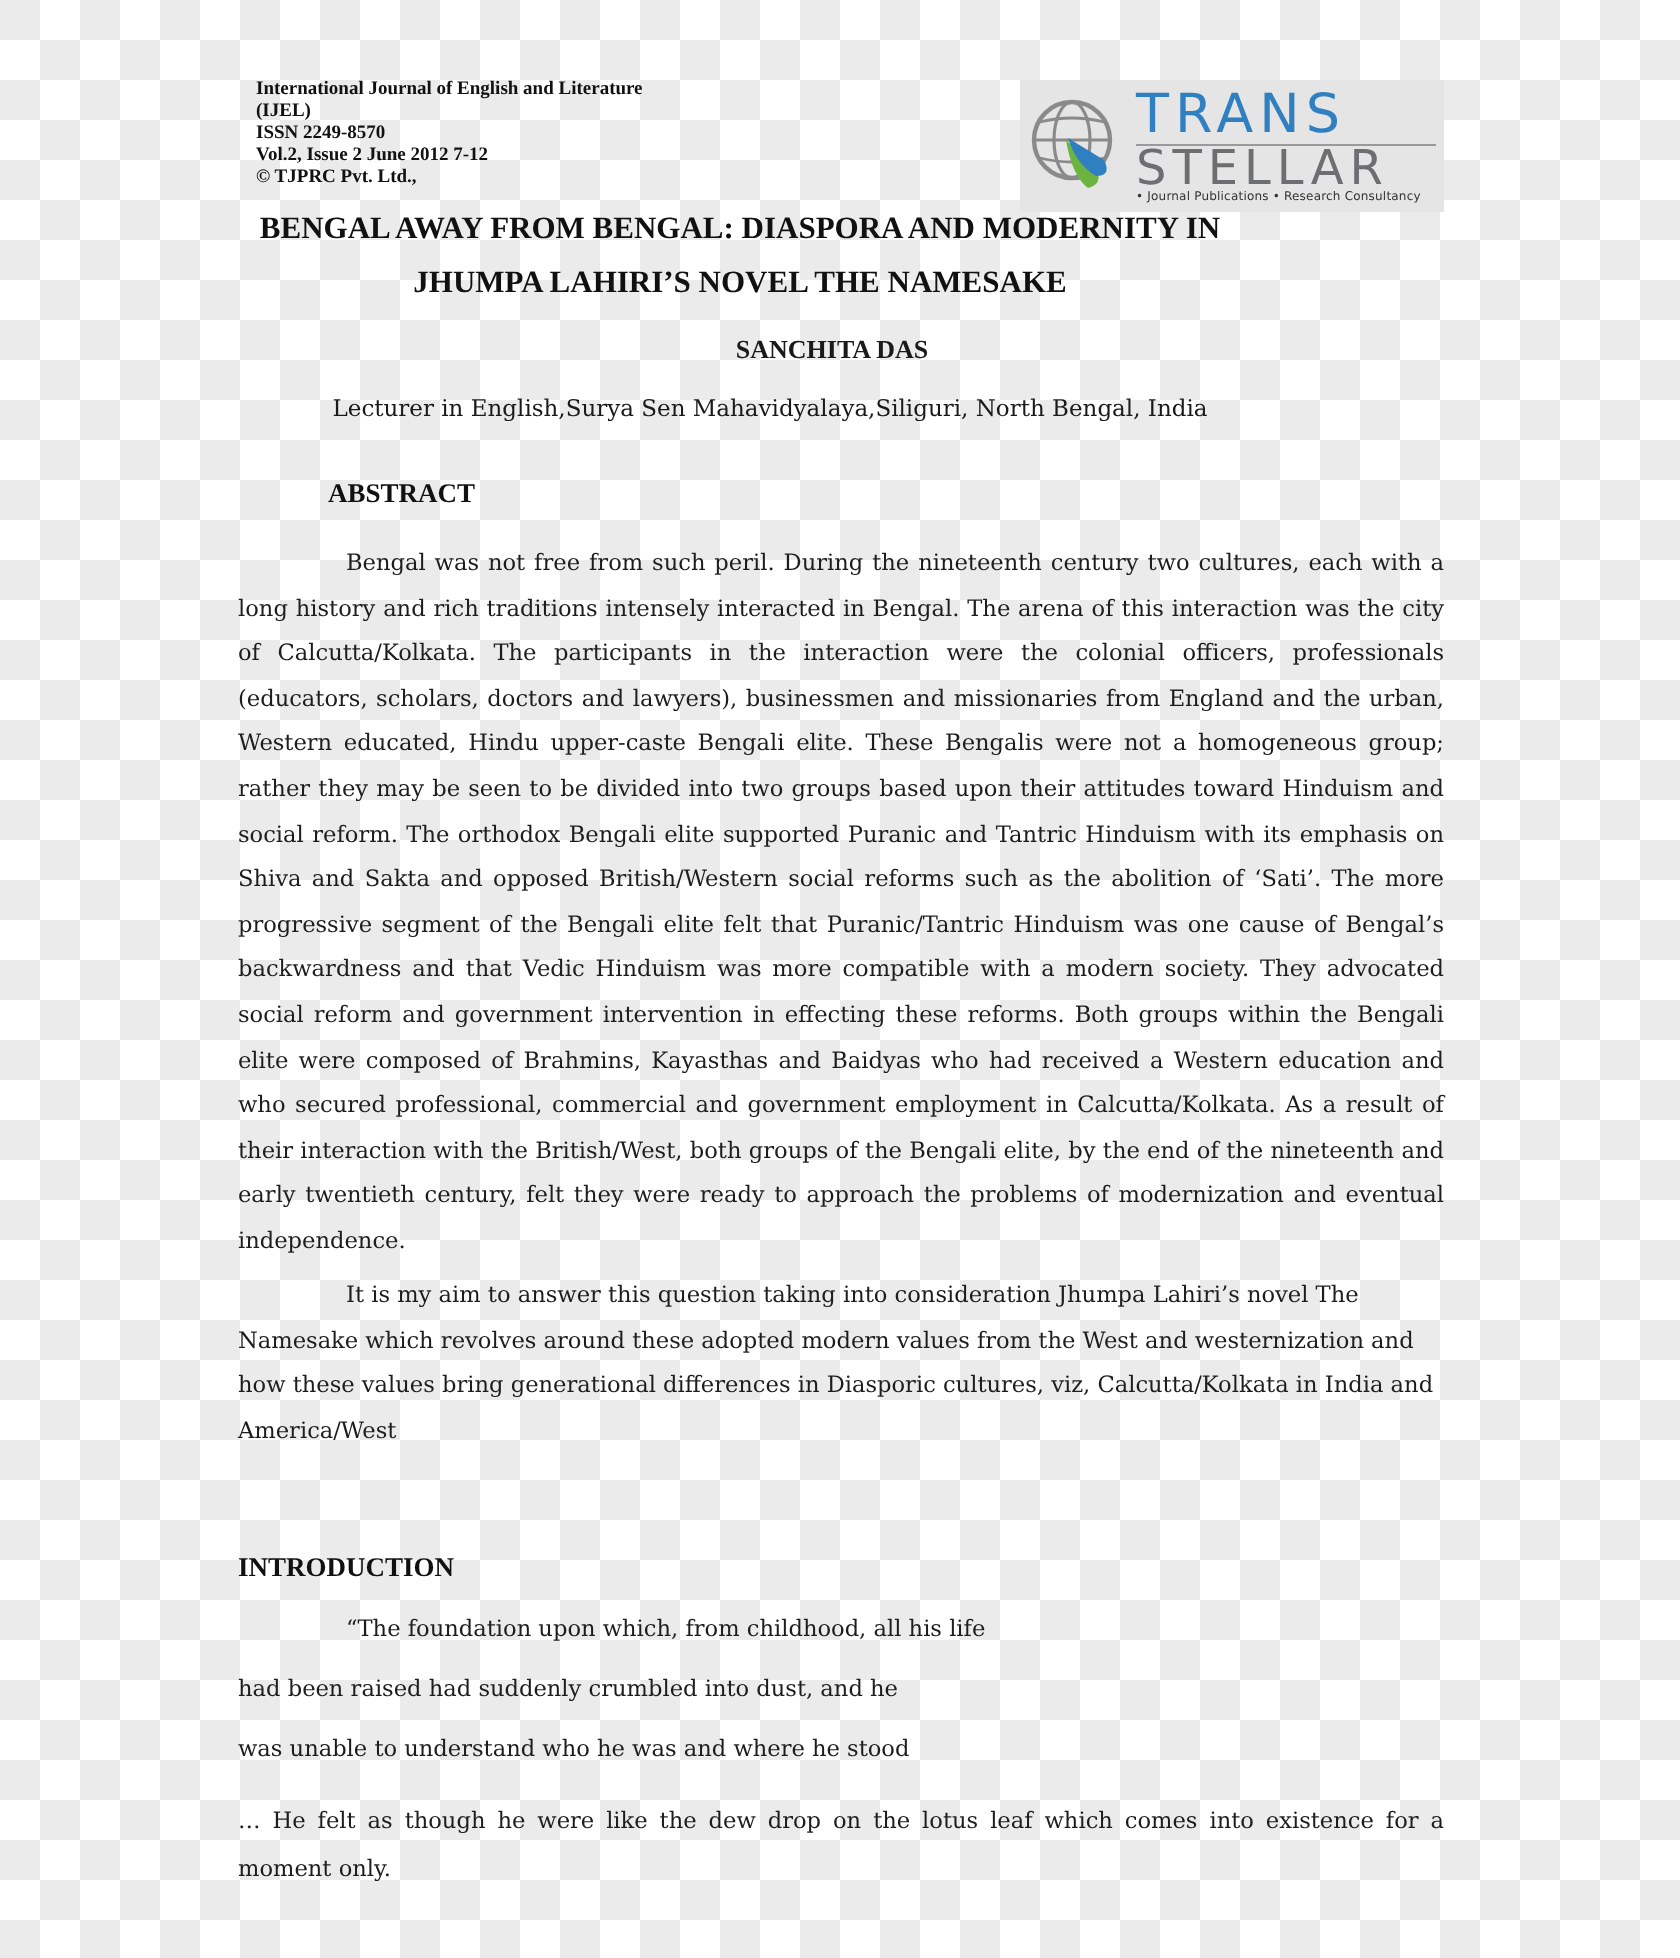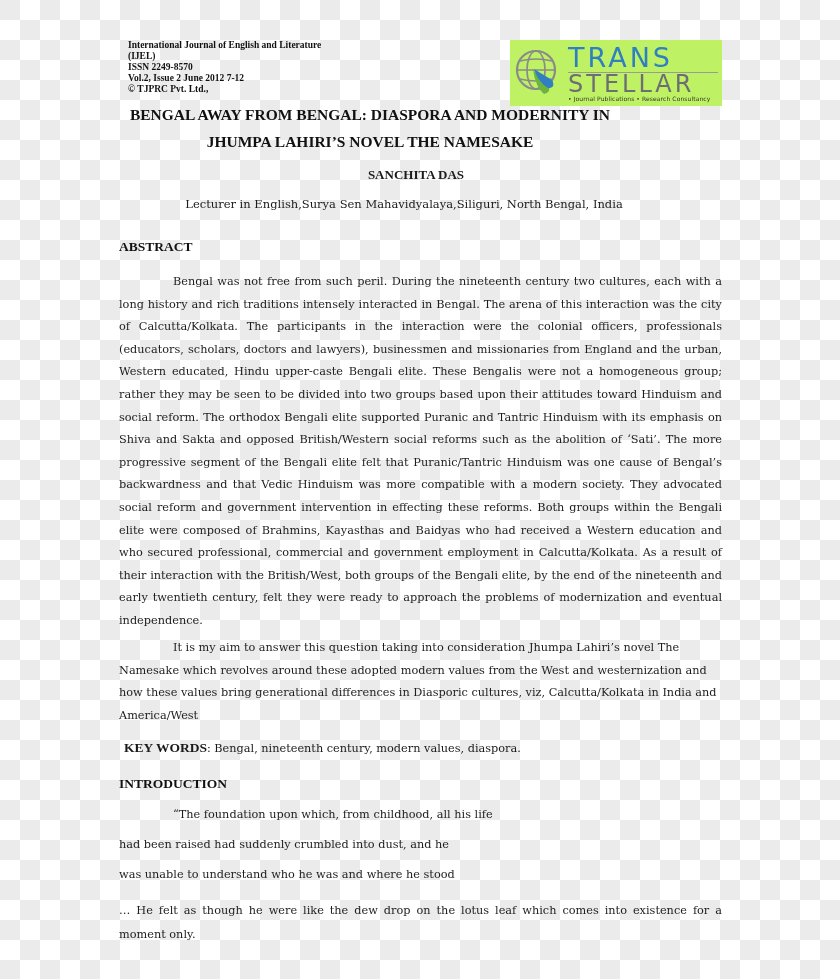--- a/index.html
+++ b/index.html
@@ -34,21 +34,21 @@
       color: #111;
     }
     .journal-meta div { white-space: nowrap; }
 
     .logo {
       position: absolute;
       left: 510px;
       top: 40px;
       width: 212px;
       height: 66px;
-      background: #bef264;
+      background: #e5e5e5;
     }
     .logo-globe {
       position: absolute;
       left: 4px;
       top: 8px;
       width: 48px;
       height: 48px;
     }
     .logo-trans {
       position: absolute;
@@ -106,36 +106,36 @@
     .author {
       position: absolute;
       left: 100px; width: 632px;
       top: 167px;
       text-align: center;
       font-weight: bold;
       font-size: 13px;
     }
     .affiliation {
       position: absolute;
-      left: 112px; width: 584px;
+      left: 93px; width: 584px;
       top: 197px;
       text-align: center;
       font-size: 12.5px;
       font-family: "DejaVu Serif", serif;
       font-size: 11.5px;
     }
 
     .heading {
       position: absolute;
       left: 119px;
       font-weight: bold;
       font-size: 13.5px;
       color: #111;
     }
-    .h-abstract { top: 239px; }
+    .h-abstract { top: 239px; margin-left: 45px; }
     .h-intro { top: 776px; }
 
     .para {
       position: absolute;
       left: 119px;
       width: 603px;
       font-family: "DejaVu Serif", serif;
       font-size: 11.3px;
       line-height: 22.6px;
       text-align: justify;
@@ -213,23 +213,20 @@
 
   <div class="author">SANCHITA DAS</div>
   <div class="affiliation">Lecturer in English,Surya Sen Mahavidyalaya,Siliguri, North Bengal, India</div>
 
   <div class="heading h-abstract">ABSTRACT</div>
 
   <p class="para p-abstract">Bengal was not free from such peril. During the nineteenth century two cultures, each with a long history and rich traditions intensely interacted in Bengal. The arena of this interaction was the city of Calcutta/Kolkata. The participants in the interaction were the colonial officers, professionals (educators, scholars, doctors and lawyers), businessmen and missionaries from England and the urban, Western educated, Hindu upper-caste Bengali elite. These Bengalis were not a homogeneous group; rather they may be seen to be divided into two groups based upon their attitudes toward Hinduism and social reform. The orthodox Bengali elite supported Puranic and Tantric Hinduism with its emphasis on Shiva and Sakta and opposed British/Western social reforms such as the abolition of ‘Sati’. The more progressive segment of the Bengali elite felt that Puranic/Tantric Hinduism was one cause of Bengal’s backwardness and that Vedic Hinduism was more compatible with a modern society. They advocated social reform and government intervention in effecting these reforms. Both groups within the Bengali elite were composed of Brahmins, Kayasthas and Baidyas who had received a Western education and who secured professional, commercial and government employment in Calcutta/Kolkata. As a result of their interaction with the British/West, both groups of the Bengali elite, by the end of the nineteenth and early twentieth century, felt they were ready to approach the problems of modernization and eventual independence.</p>
 
   <p class="para p-aim">It is my aim to answer this question taking into consideration Jhumpa Lahiri’s novel The Namesake which revolves around these adopted modern values from the West and westernization and how these values bring generational differences in Diasporic cultures, viz, Calcutta/Kolkata in India and America/West</p>
 
-  <div class="keywords">
-    <span class="kw-label">KEY WORDS</span><span>: </span><span>Bengal, nineteenth century, modern values, diaspora.</span>
-  </div>
 
   <div class="heading h-intro">INTRODUCTION</div>
 
   <div class="quote-line q1">“The foundation upon which, from childhood, all his life</div>
   <div class="quote-line q3">was unable to understand who he was and where he stood</div>
   <div class="quote-line q2">had been raised had suddenly crumbled into dust, and he</div>
   <div class="quote-line q4">… He felt as though he were like the dew drop on the lotus leaf which comes into existence for a moment only.</div>
 
 </div>
 

